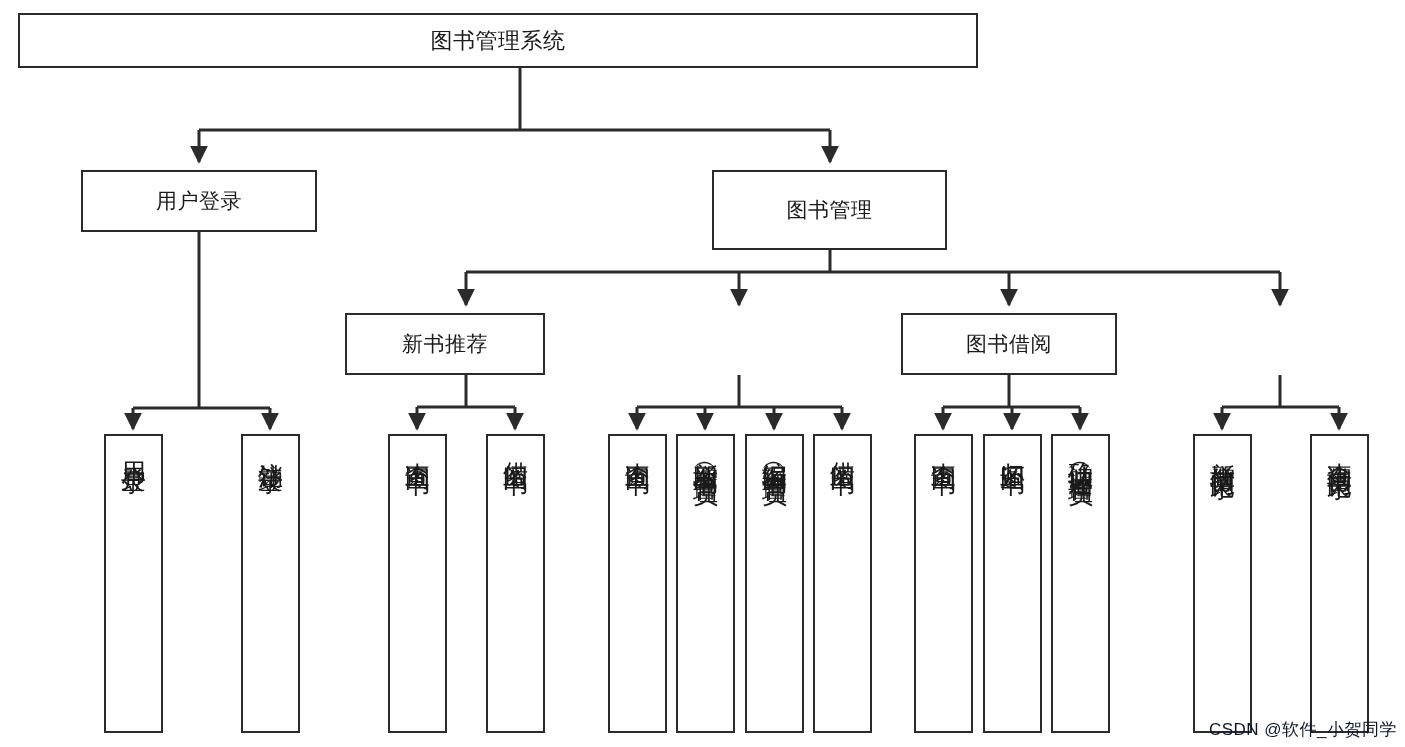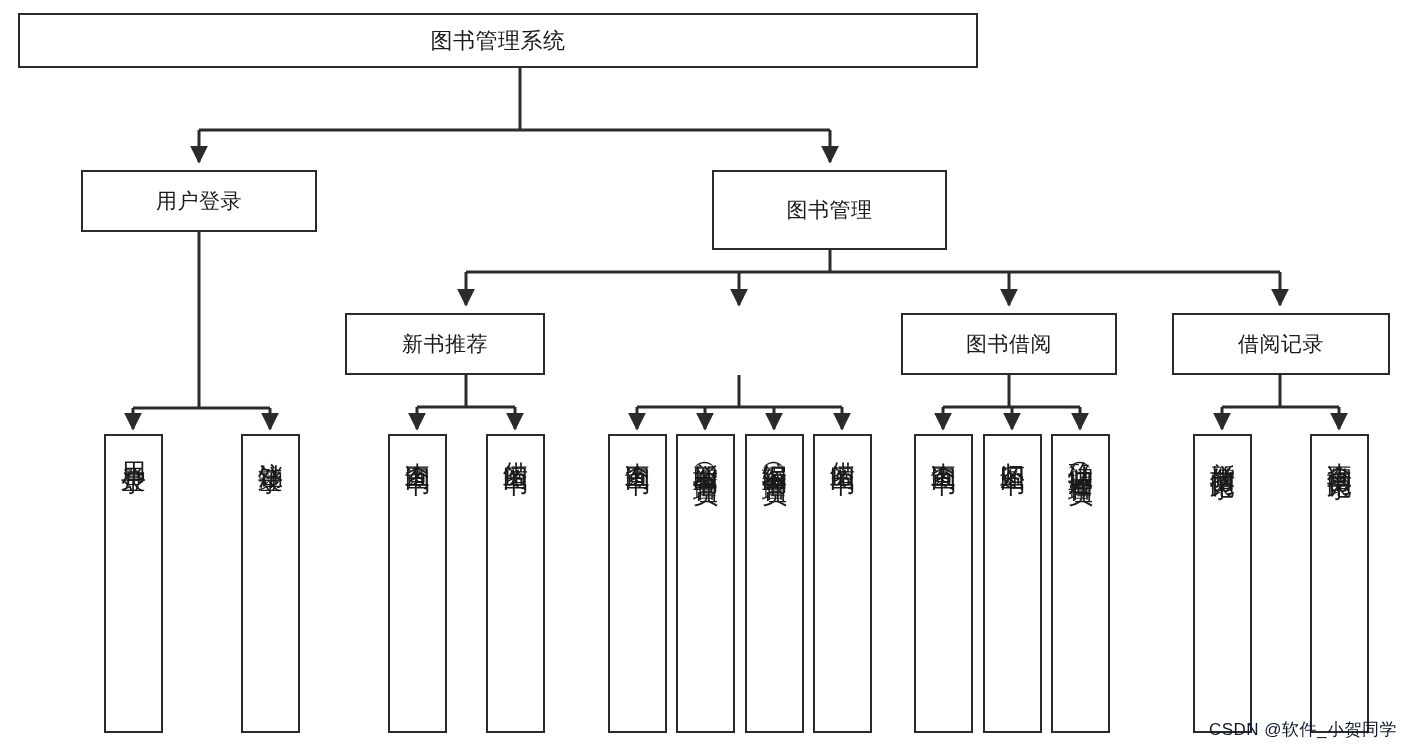--- a/index.html
+++ b/index.html
@@ -143,23 +143,20 @@
 
   <div class="node horiz" style="left:345px; top:313px; width:200px; height:62px;">
     <span class="node-label">新书推荐</span>
   </div>
 
 
   <div class="node horiz" style="left:901px; top:313px; width:216px; height:62px;">
     <span class="node-label">图书借阅</span>
   </div>
 
-  <div class="node horiz" style="left:1172px; top:313px; width:218px; height:62px;">
-    <span class="node-label">借阅记录</span>
-  </div>
 
   <div class="node vert" style="left:104px; top:434px; width:59px; height:299px;">
     <span class="node-label">用户登录</span>
   </div>
 
   <div class="node vert" style="left:241px; top:434px; width:59px; height:299px;">
     <span class="node-label">注销登录</span>
   </div>
 
   <div class="node vert" style="left:388px; top:434px; width:59px; height:299px;">

